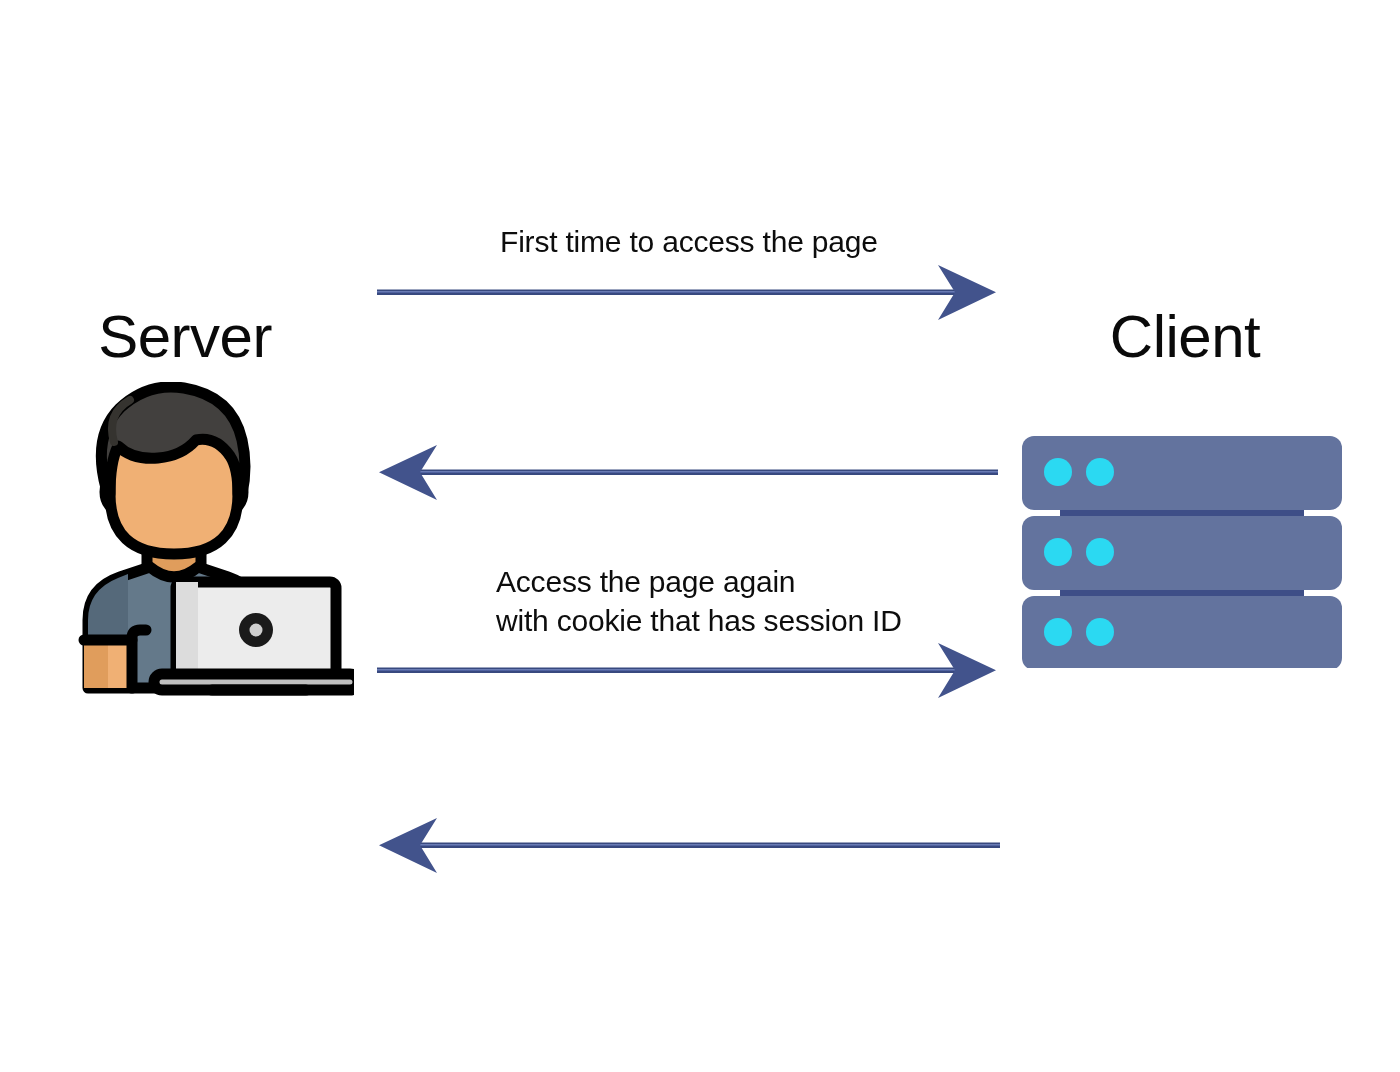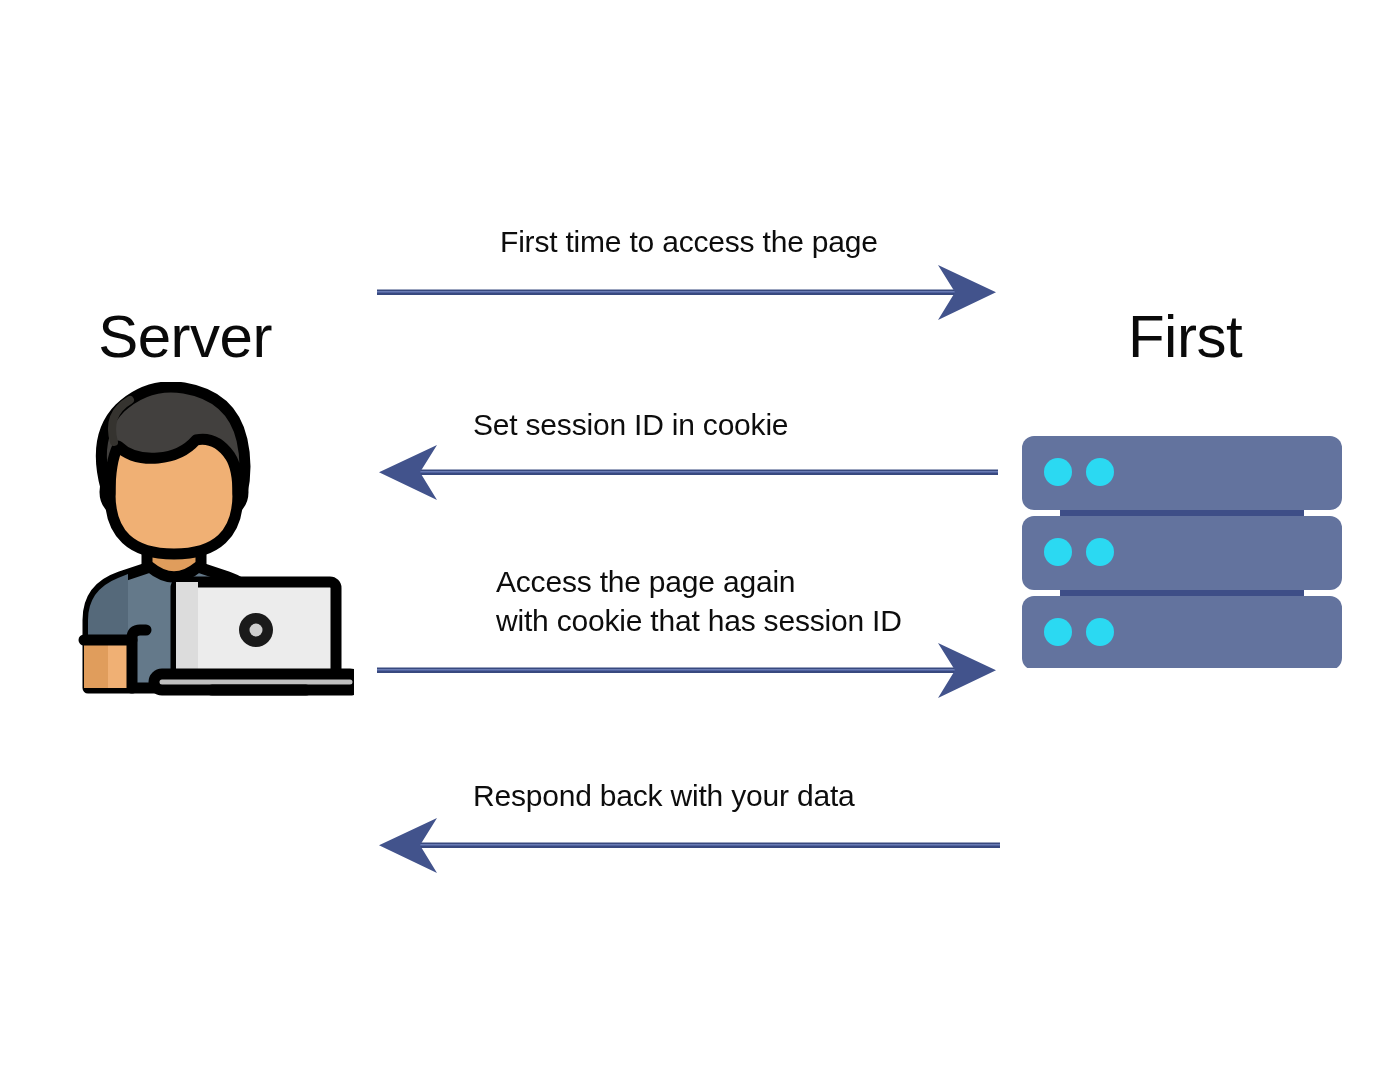--- a/index.html
+++ b/index.html
@@ -90,30 +90,28 @@
     height: 232px;
   }
 </style>
 </head>
 <body>
 
 <div id="canvas">
 
   <div class="endpoint-title" id="client-title">Server</div>
 
-  <div class="endpoint-title" id="server-title">First</div>
+  <div class="endpoint-title" id="server-title">Client</div>
 
   <div class="msg-label" id="label-1">First time to access the page</div>
 
-  <div class="msg-label" id="label-2">Set session ID in cookie</div>
 
   <div class="msg-label" id="label-3">Access the page again
 with cookie that has session ID</div>
 
-  <div class="msg-label" id="label-4">Respond back with your data</div>
 
   <svg id="arrow-layer" viewBox="0 0 1400 1072">
     <defs>
 
       <linearGradient id="lineGrad" x1="0" y1="0" x2="0" y2="1">
         <stop offset="0%" stop-color="#38497F"></stop>
         <stop offset="22%" stop-color="#38497F"></stop>
         <stop offset="30%" stop-color="#7385BB"></stop>
         <stop offset="55%" stop-color="#5062A0"></stop>
         <stop offset="72%" stop-color="#38497F"></stop>

